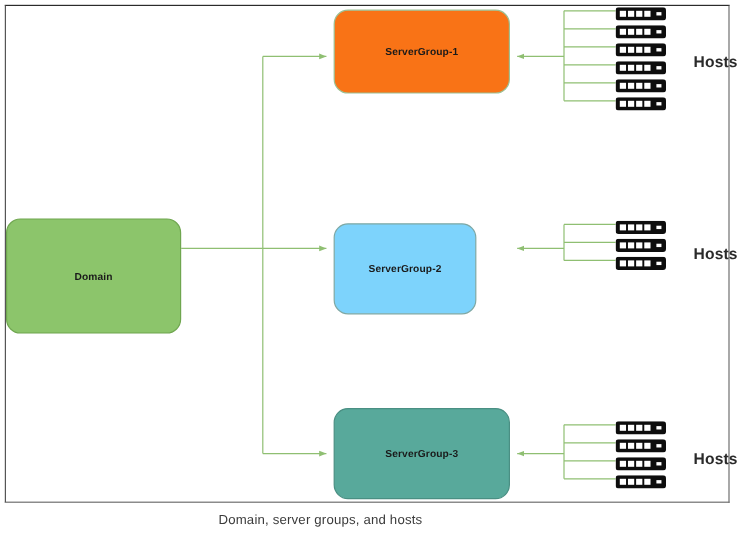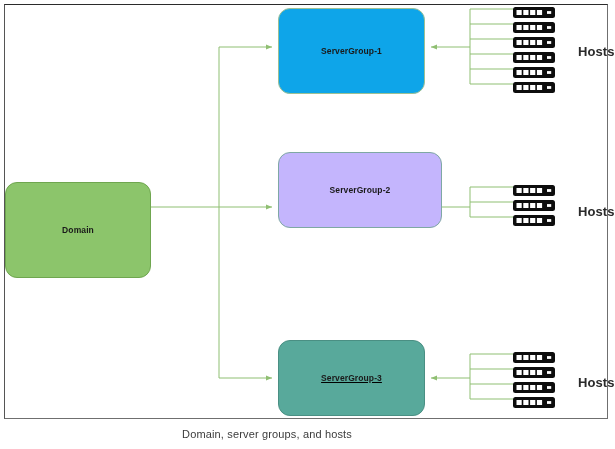--- a/index.html
+++ b/index.html
@@ -129,29 +129,29 @@
       <path d="M470,369 L513,369"></path>
       <path d="M470,384 L513,384"></path>
       <path d="M470,399 L513,399"></path>
     </g>
   </svg>
 
   <div class="node" id="node-domain" style="left: 5px; top: 182px; width: 146px; height: 96px; background: rgb(140, 197, 107); border-color: rgb(111, 166, 79);">
     <span class="node-label">Domain</span>
   </div>
 
-  <div class="node" id="node-group1" style="left: 278px; top: 8px; width: 147px; height: 86px; background: #0ea5e9; border-color: rgb(156, 192, 148);">
+  <div class="node" id="node-group1" style="left: 278px; top: 8px; width: 147px; height: 70px; background: #f97316; border-color: rgb(156, 192, 148);">
     <span class="node-label">ServerGroup-1</span>
   </div>
 
-  <div class="node" id="node-group2" style="left: 278px; top: 152px; width: 164px; height: 76px; background: #c4b5fd; border-color: rgb(127, 168, 164);">
+  <div class="node" id="node-group2" style="left: 278px; top: 186px; width: 119px; height: 76px; background: #7dd3fc; border-color: rgb(127, 168, 164);">
     <span class="node-label">ServerGroup-2</span>
   </div>
 
-  <div class="node" id="node-group3" style="left: 278px; top: 340px; width: 147px; height: 76px; background: rgb(88, 169, 155); border-color: rgb(74, 143, 131); text-decoration: underline;">
+  <div class="node" id="node-group3" style="left: 278px; top: 340px; width: 147px; height: 76px; background: rgb(88, 169, 155); border-color: rgb(74, 143, 131);">
     <span class="node-label">ServerGroup-3</span>
   </div>
 
   <div id="servers-layer">
       <div class="server-icon" style="left: 513px; top: 3.5px; width: 42px; height: 11px;"><svg width="42" height="11" viewBox="0 0 42 11">
           <rect x="0" y="0" width="42" height="11" rx="2.5" fill="#0D0D0D"></rect>
           <rect x="3.5" y="3" width="5.2" height="5" fill="#FFFFFF"></rect>
           <rect x="10.3" y="3" width="5.2" height="5" fill="#FFFFFF"></rect>
           <rect x="17.1" y="3" width="5.2" height="5" fill="#FFFFFF"></rect>
           <rect x="23.900000000000002" y="3" width="5.2" height="5" fill="#FFFFFF"></rect>

